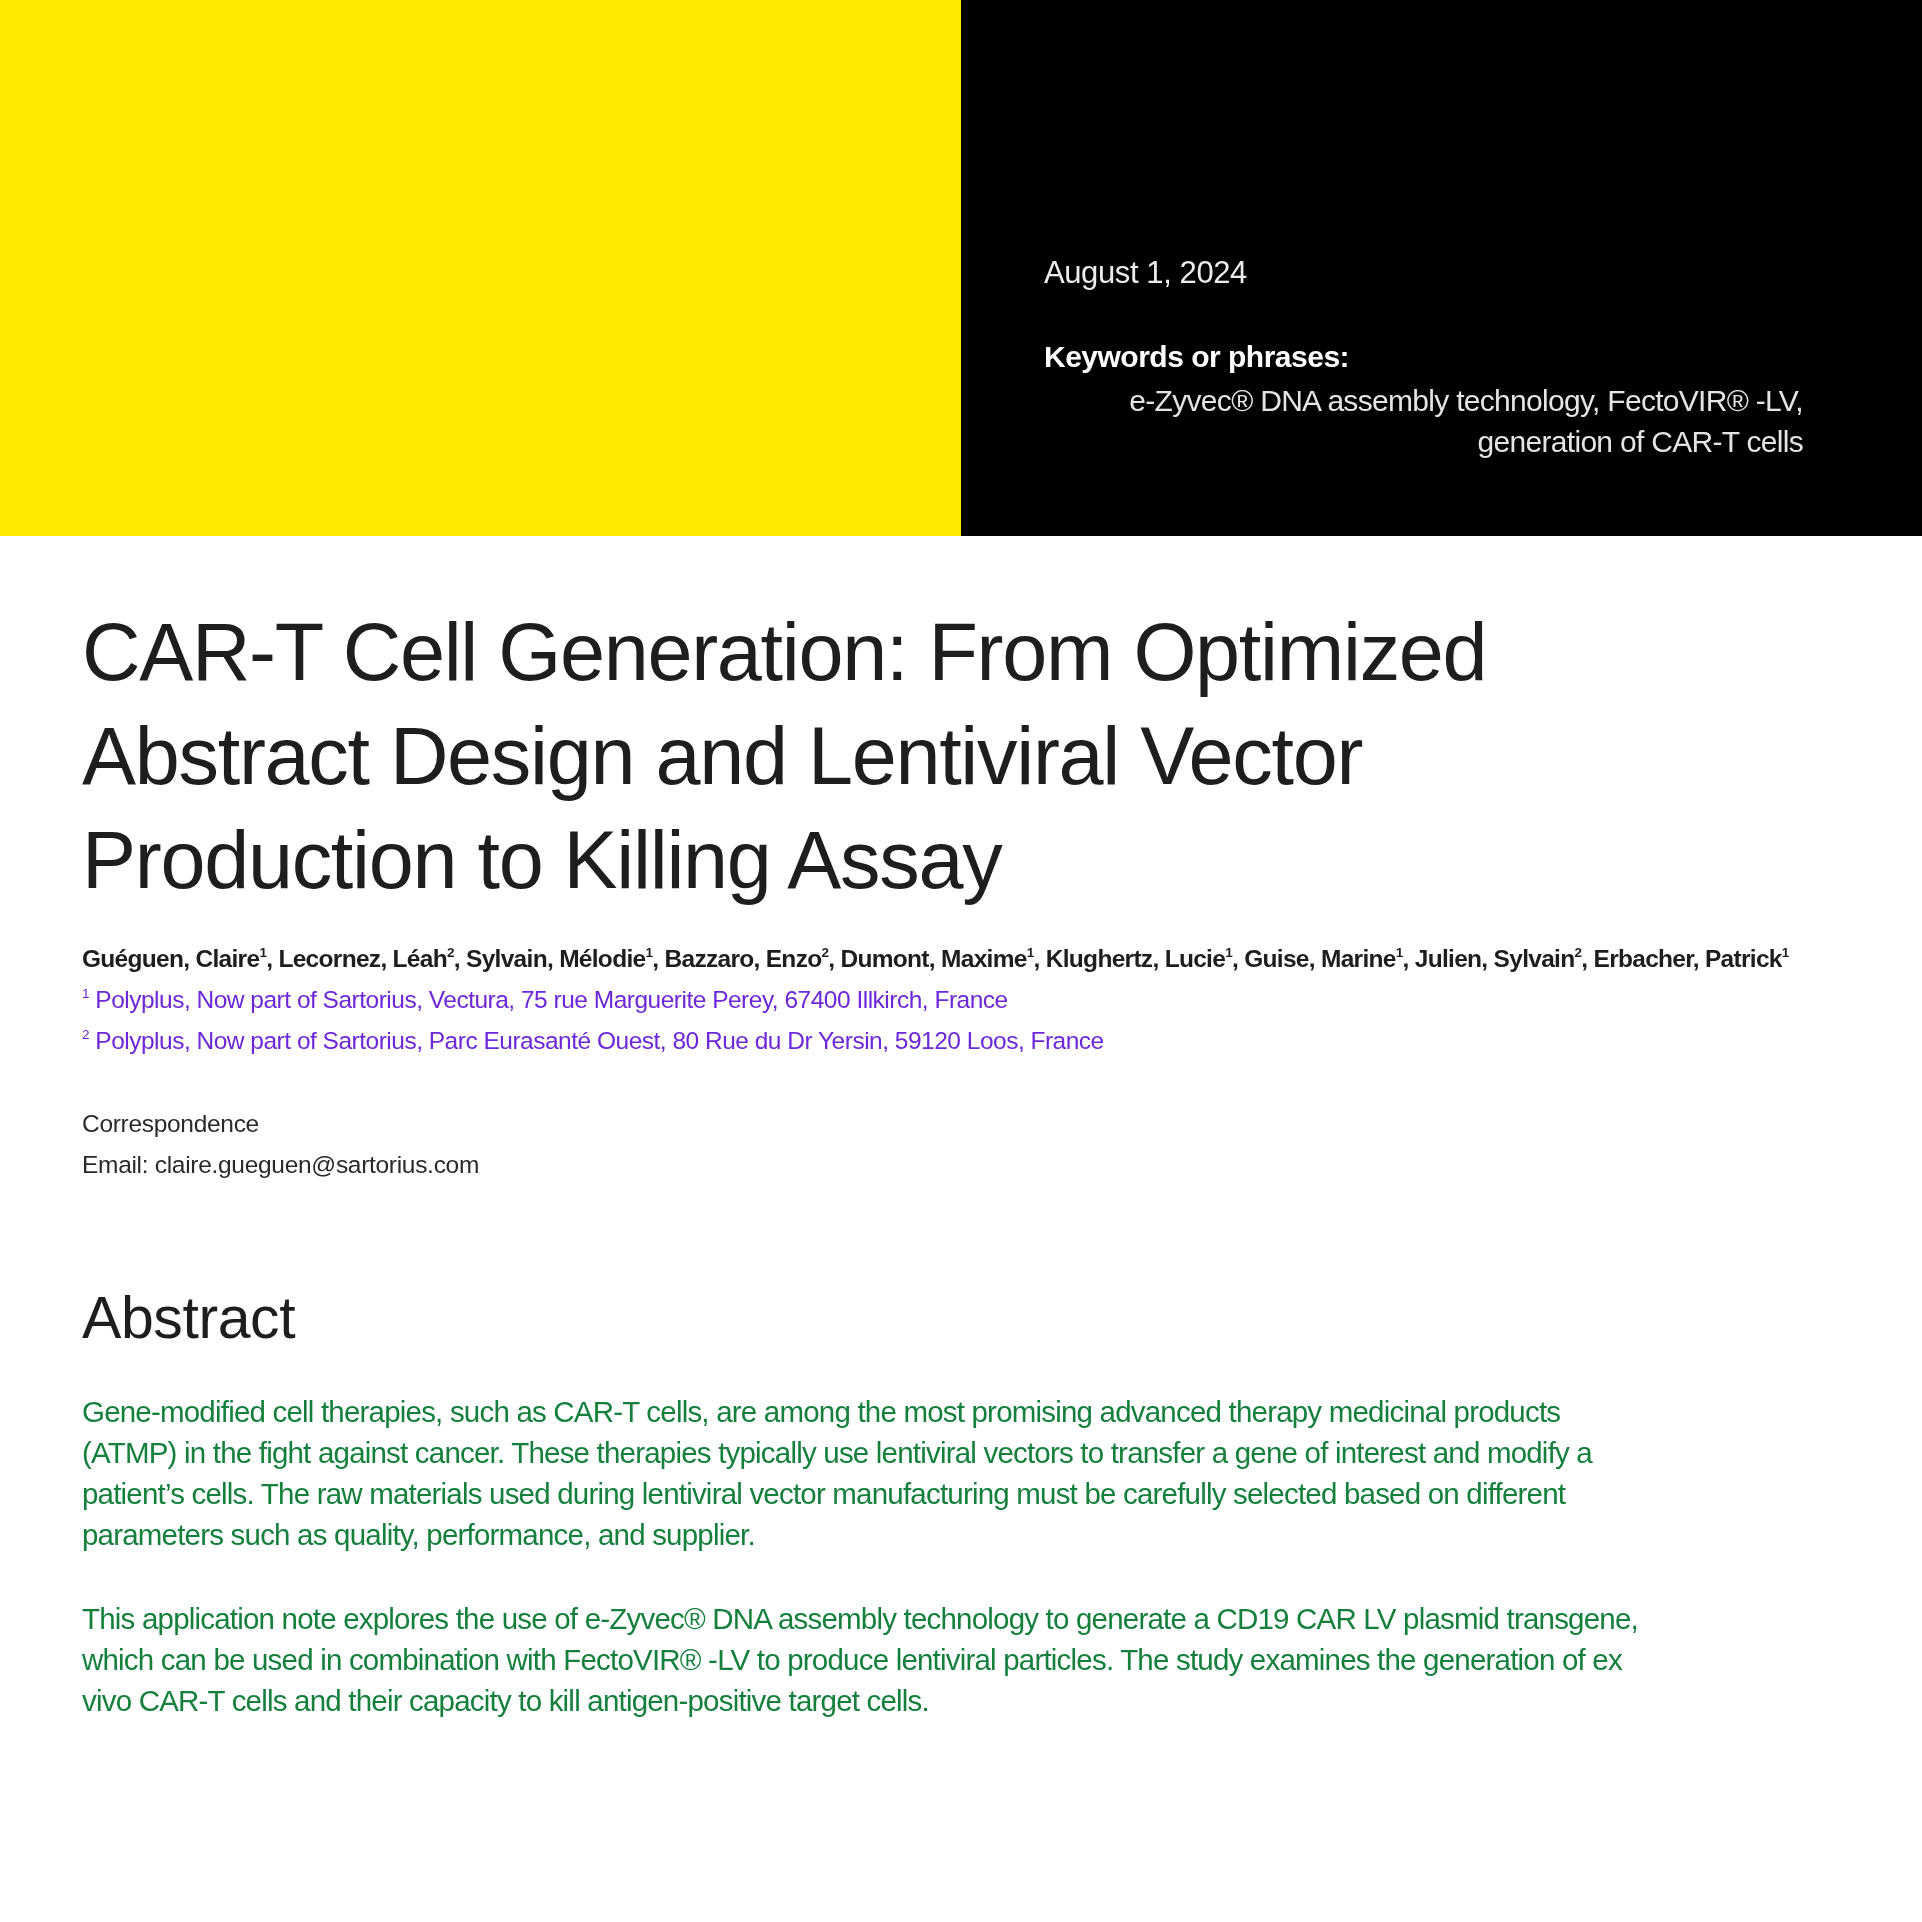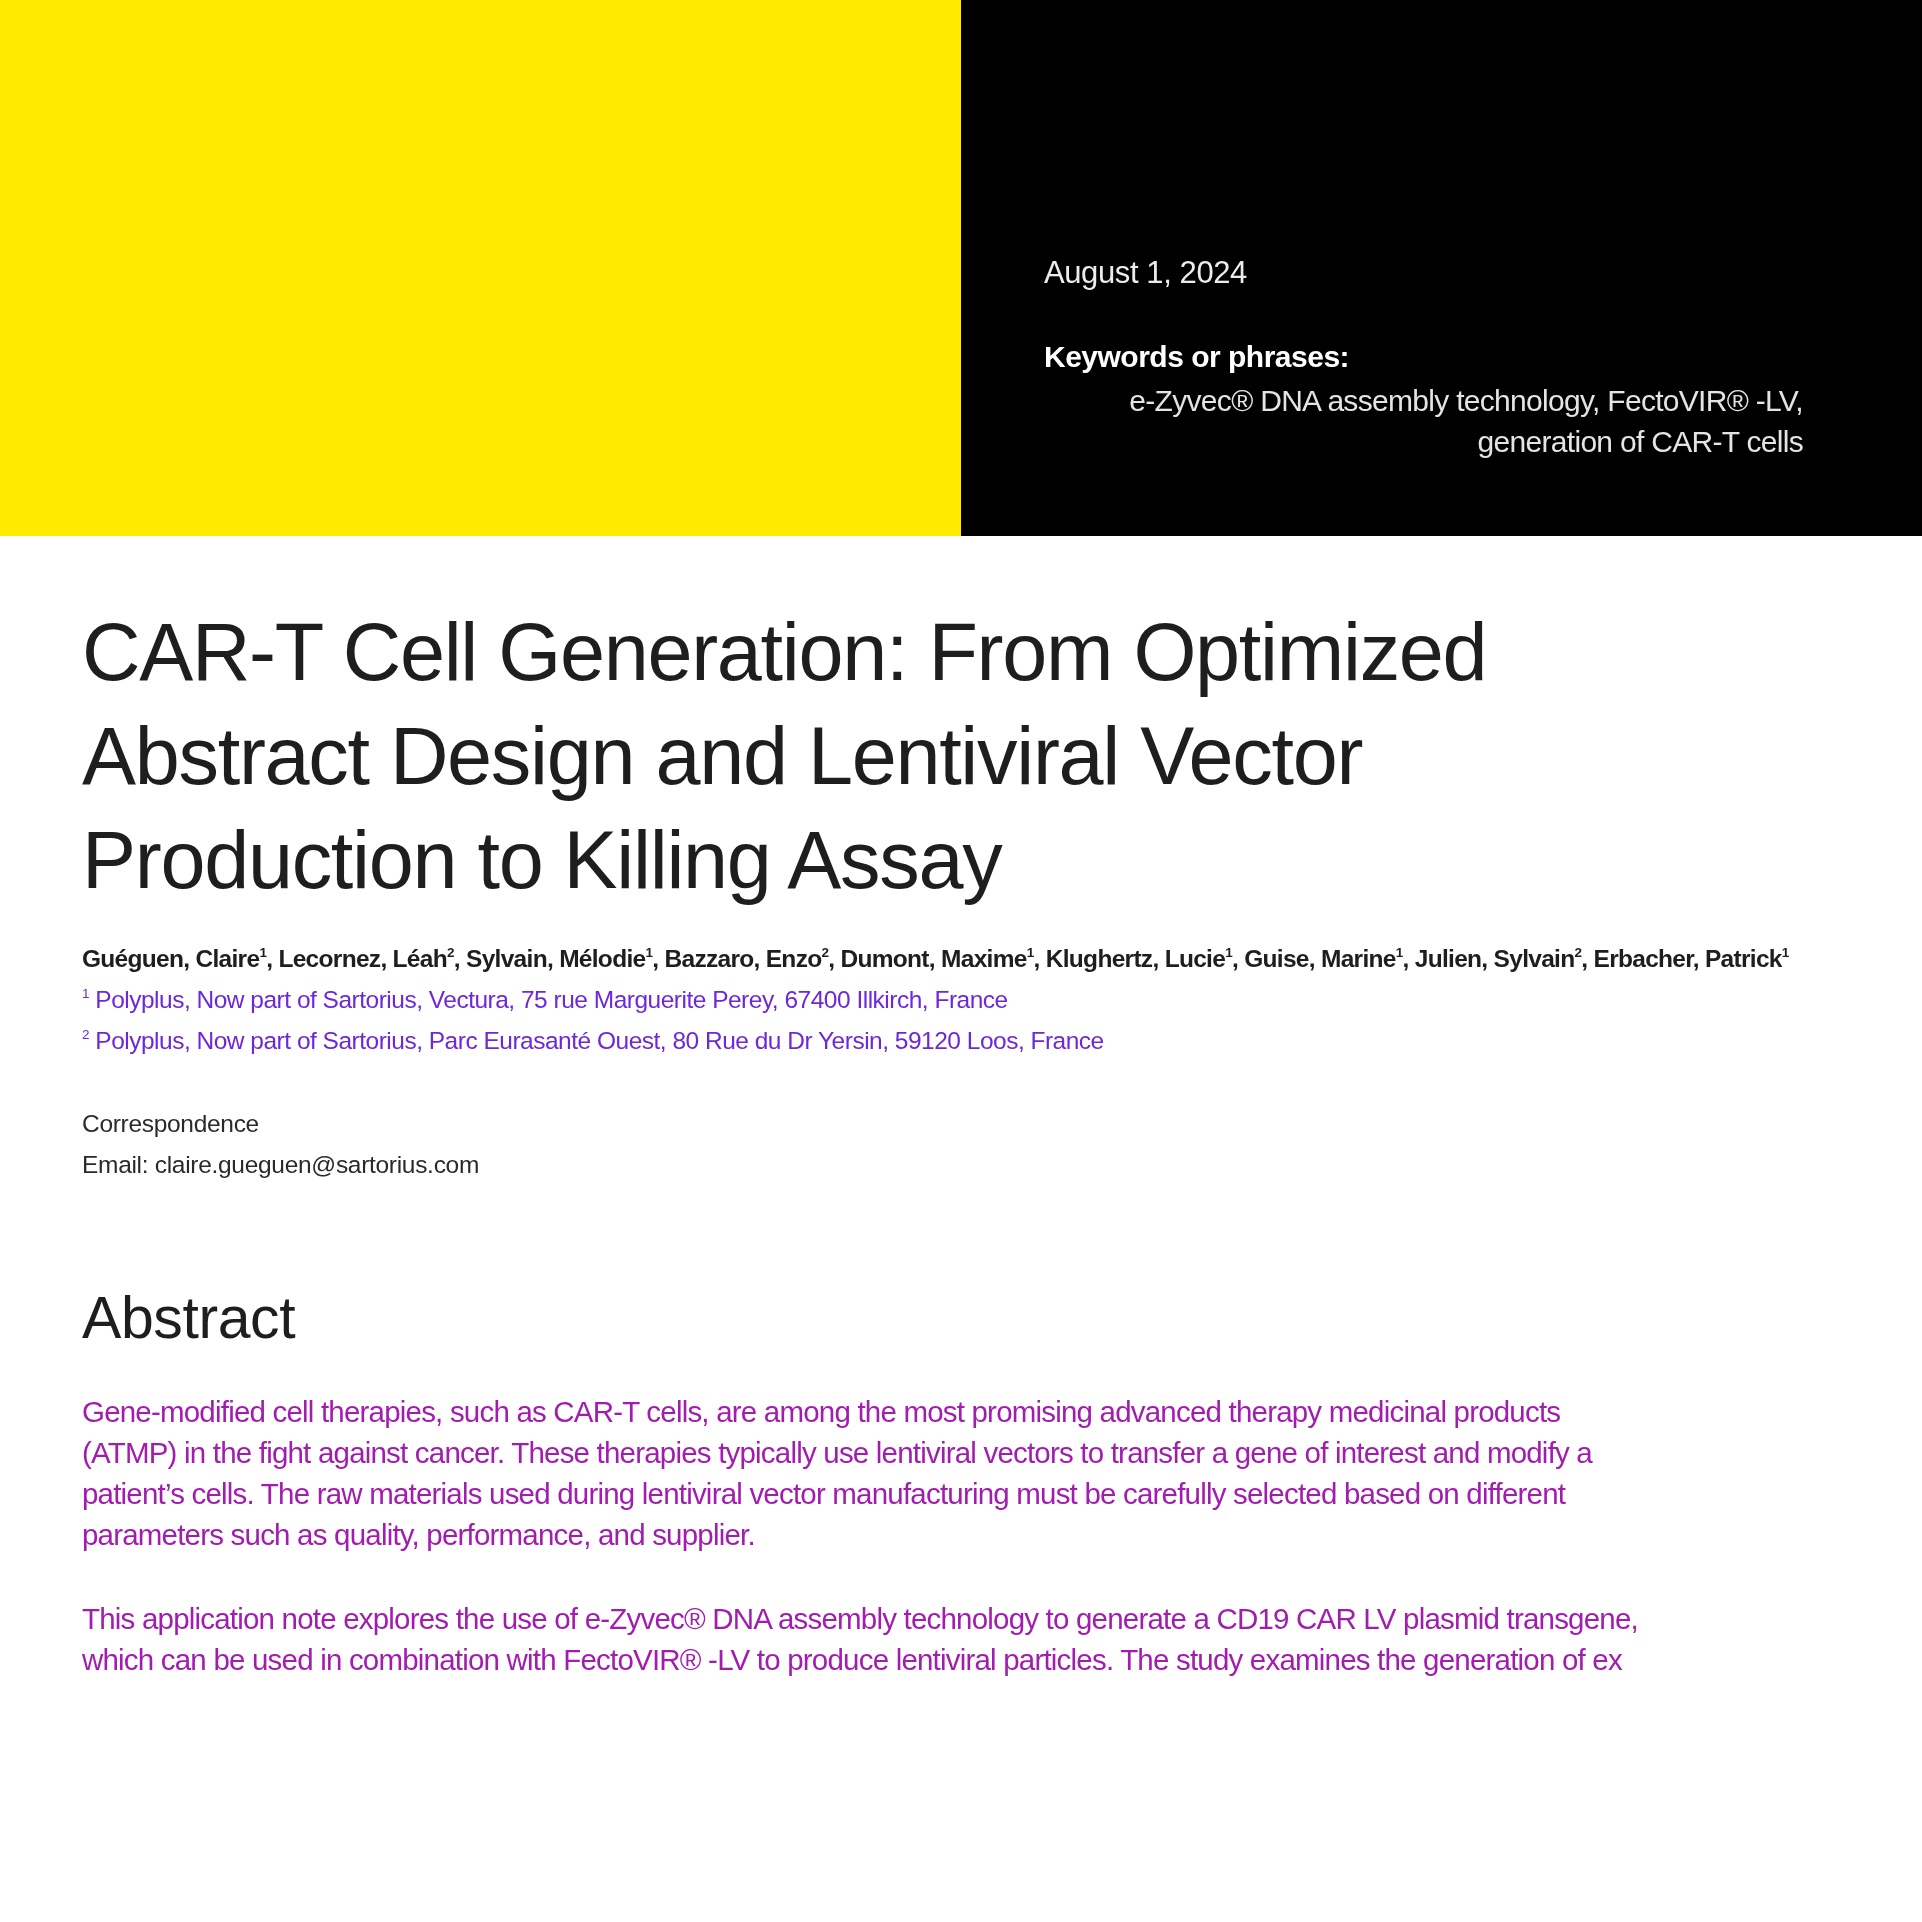--- a/index.html
+++ b/index.html
@@ -135,21 +135,21 @@
       letter-spacing: -0.4px;
     }
     .abstract-para {
       position: absolute;
       left: 0;
       width: 1771px;
       font-size: 29.5px;
       line-height: 41px;
       font-weight: 300;
       letter-spacing: -0.8px;
-      color: #a21caf;
+      color: #15803d;
       margin: 0;
     }
     .abstract-para .pline { display: block; white-space: nowrap; }
     .para-1 { top: 1391px; }
     .para-2 { top: 1598px; }
   </style>
 </head>
 <body>
 
 <div class="header-band">
@@ -190,15 +190,16 @@
   <p class="abstract-para para-1">
     <span class="pline">Gene-modified cell therapies, such as CAR-T cells, are among the most promising advanced therapy medicinal products</span>
     <span class="pline">(ATMP) in the fight against cancer. These therapies typically use lentiviral vectors to transfer a gene of interest and modify a</span>
     <span class="pline">patient’s cells. The raw materials used during lentiviral vector manufacturing must be carefully selected based on different</span>
     <span class="pline">parameters such as quality, performance, and supplier.</span>
   </p>
 
   <p class="abstract-para para-2">
     <span class="pline">This application note explores the use of e-Zyvec® DNA assembly technology to generate a CD19 CAR LV plasmid transgene,</span>
     <span class="pline">which can be used in combination with FectoVIR® -LV to produce lentiviral particles. The study examines the generation of ex</span>
+    <span class="pline">vivo CAR-T cells and their capacity to kill antigen-positive target cells.</span>
   </p>
 </div>
 
 
 </body></html>

